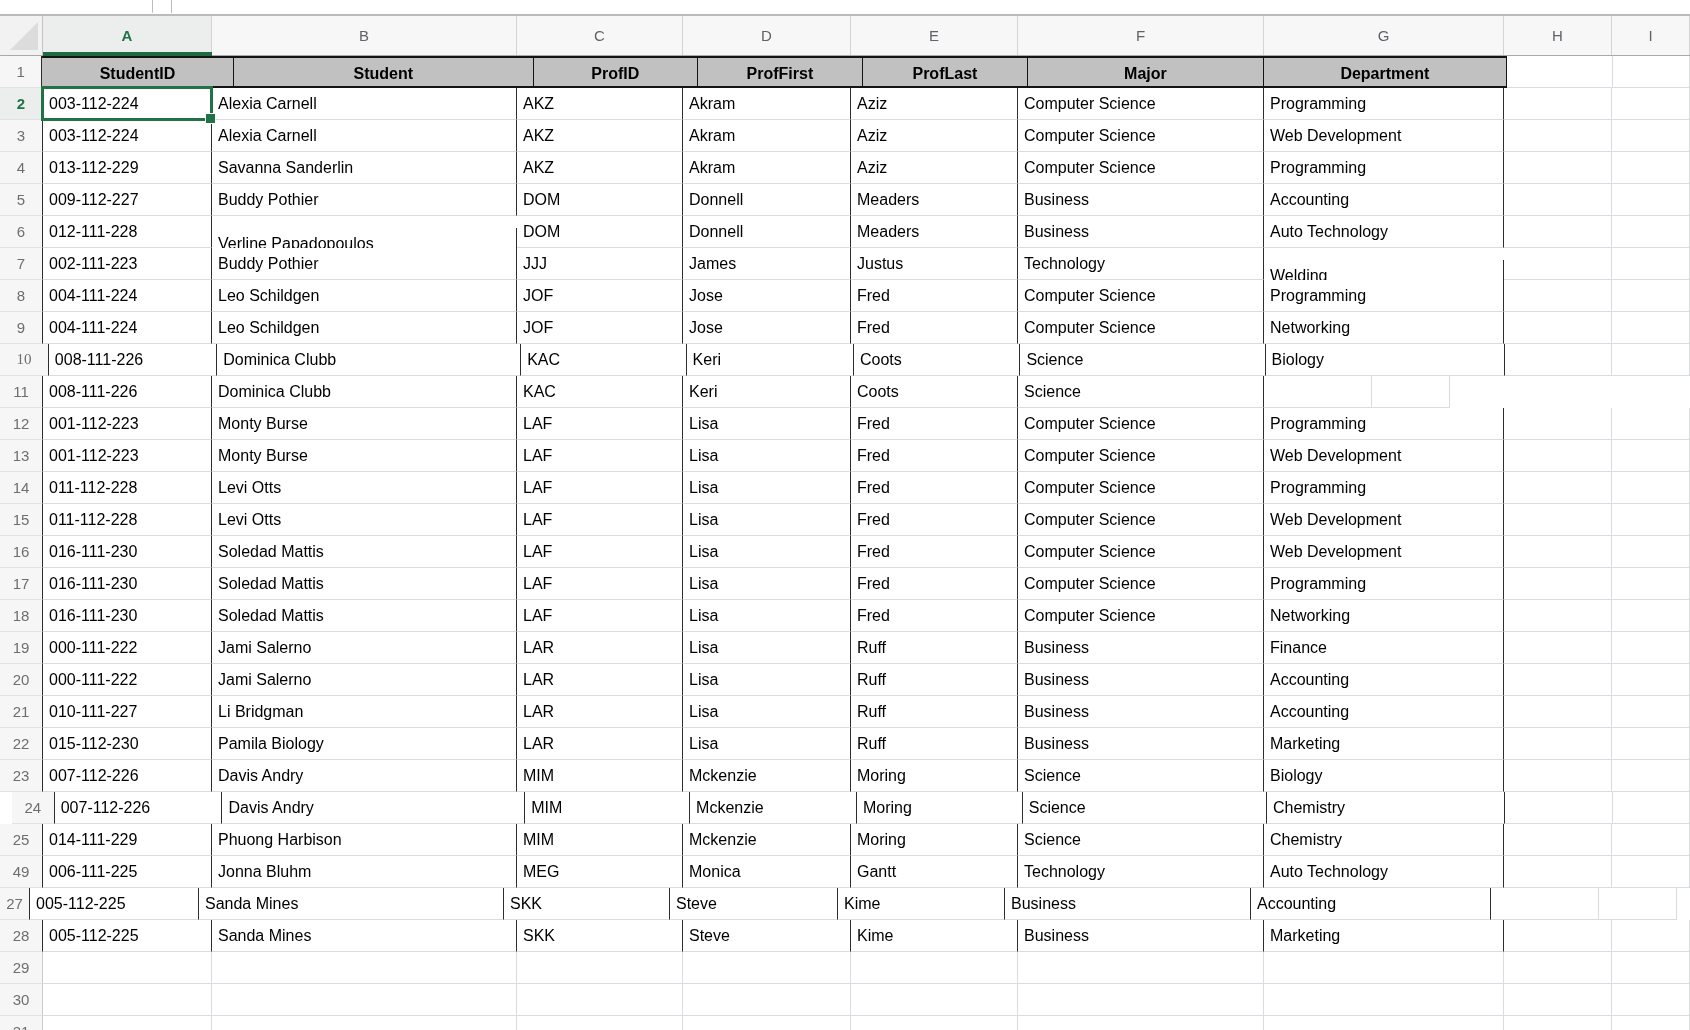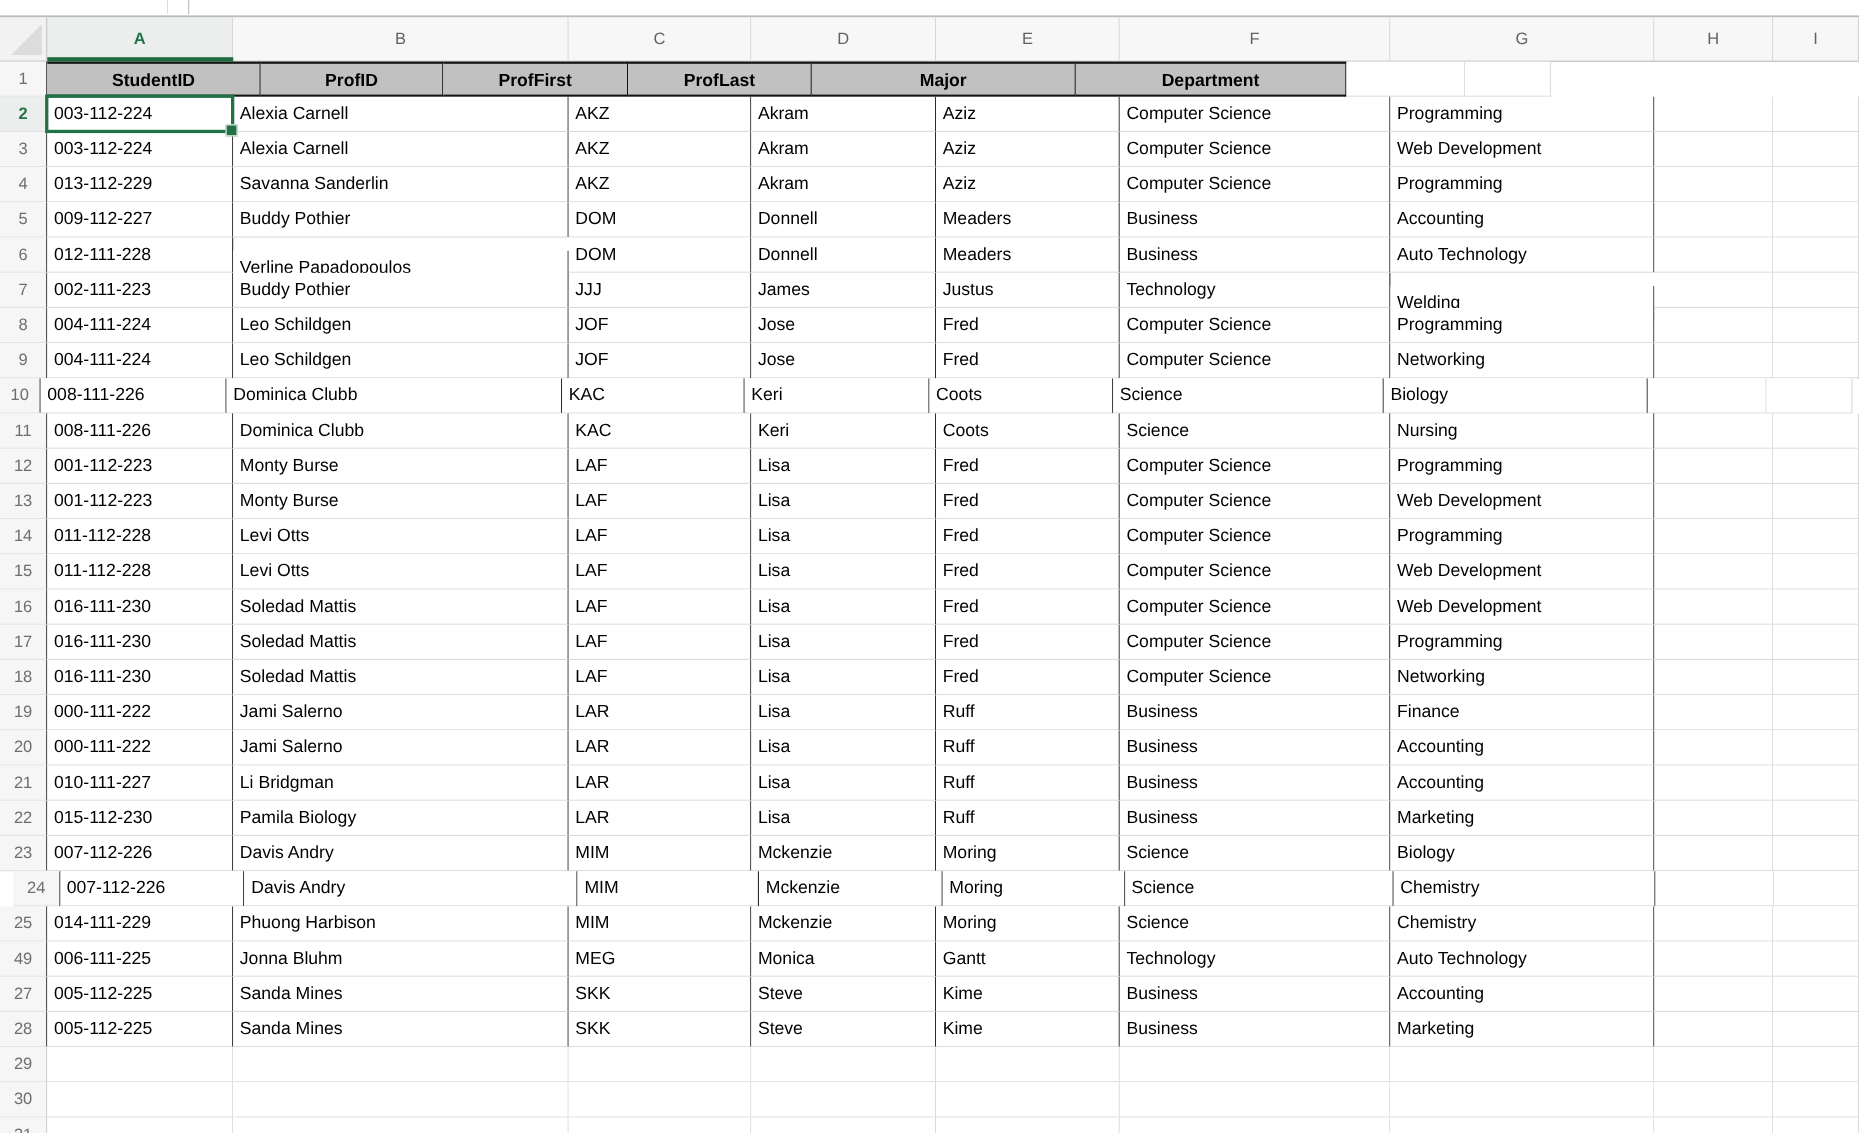--- a/index.html
+++ b/index.html
@@ -67,20 +67,21 @@
       <div class="ch" style="width: 240px;">G</div>
       <div class="ch" style="width: 108px;">H</div>
       <div class="ch" style="width: 78px;">I</div>
     </div>
   <div id="asel-bar" style="left: 43px; width: 169px;"></div>
 
   <div id="grid">
       <div class="row">
         <div class="gut gd" style="width: 43px;">1</div>
         <div class="c hdr" style="width: 194px;">StudentID</div>
+        <div class="c hdr" style="width: 305px;">Student</div>
         <div class="c hdr" style="width: 166px;">ProfID</div>
         <div class="c hdr" style="width: 168px;">ProfFirst</div>
         <div class="c hdr" style="width: 167px;">ProfLast</div>
         <div class="c hdr" style="width: 240px;">Major</div>
         <div class="c hdr" style="width: 246px;">Department</div>
         <div class="c" style="width: 108px;"></div>
         <div class="c" style="width: 78px;"></div>
       </div>
       <div class="row">
         <div class="gut gd sel" style="width: 43px;">2</div>
@@ -172,40 +173,39 @@
         <div class="c t" style="width: 305px;">Leo Schildgen</div>
         <div class="c t" style="width: 166px;">JOF</div>
         <div class="c t" style="width: 168px;">Jose</div>
         <div class="c t" style="width: 167px;">Fred</div>
         <div class="c t" style="width: 246px;">Computer Science</div>
         <div class="c t" style="width: 240px;">Networking</div>
         <div class="c" style="width: 108px;"></div>
         <div class="c" style="width: 78px;"></div>
       </div>
       <div class="row">
-        <div class="gut gd" style="width: 37px;">10</div>
+        <div class="gut gd" style="width: 49px; font-family: Liberation Serif, serif;">10</div>
         <div class="c t" style="width: 169px;">008-111-226</div>
         <div class="c t" style="width: 305px;">Dominica Clubb</div>
         <div class="c t" style="width: 166px;">KAC</div>
         <div class="c t" style="width: 168px;">Keri</div>
         <div class="c t" style="width: 167px;">Coots</div>
         <div class="c t" style="width: 246px;">Science</div>
         <div class="c t" style="width: 240px;">Biology</div>
         <div class="c" style="width: 108px;"></div>
         <div class="c" style="width: 78px;"></div>
       </div>
       <div class="row">
         <div class="gut gd" style="width: 43px;">11</div>
         <div class="c t" style="width: 169px;">008-111-226</div>
         <div class="c t" style="width: 305px;">Dominica Clubb</div>
         <div class="c t" style="width: 166px;">KAC</div>
         <div class="c t" style="width: 168px;">Keri</div>
         <div class="c t" style="width: 167px;">Coots</div>
         <div class="c t" style="width: 246px;">Science</div>
-        <div class="c t" style="width: 240px;">Nursing</div>
         <div class="c" style="width: 108px;"></div>
         <div class="c" style="width: 78px;"></div>
       </div>
       <div class="row">
         <div class="gut gd" style="width: 43px;">12</div>
         <div class="c t" style="width: 169px;">001-112-223</div>
         <div class="c t" style="width: 305px;">Monty Burse</div>
         <div class="c t" style="width: 166px;">LAF</div>
         <div class="c t" style="width: 168px;">Lisa</div>
         <div class="c t" style="width: 167px;">Fred</div>
@@ -376,21 +376,21 @@
         <div class="c t" style="width: 305px;">Jonna Bluhm</div>
         <div class="c t" style="width: 166px;">MEG</div>
         <div class="c t" style="width: 168px;">Monica</div>
         <div class="c t" style="width: 167px;">Gantt</div>
         <div class="c t" style="width: 246px;">Technology</div>
         <div class="c t" style="width: 240px;">Auto Technology</div>
         <div class="c" style="width: 108px;"></div>
         <div class="c" style="width: 78px;"></div>
       </div>
       <div class="row">
-        <div class="gut gd" style="width: 43px;">27</div>
+        <div class="gut gd" style="width: 30px;">27</div>
         <div class="c t" style="width: 169px;">005-112-225</div>
         <div class="c t" style="width: 305px;">Sanda Mines</div>
         <div class="c t" style="width: 166px;">SKK</div>
         <div class="c t" style="width: 168px;">Steve</div>
         <div class="c t" style="width: 167px;">Kime</div>
         <div class="c t" style="width: 246px;">Business</div>
         <div class="c t" style="width: 240px;">Accounting</div>
         <div class="c" style="width: 108px;"></div>
         <div class="c" style="width: 78px;"></div>
       </div>

